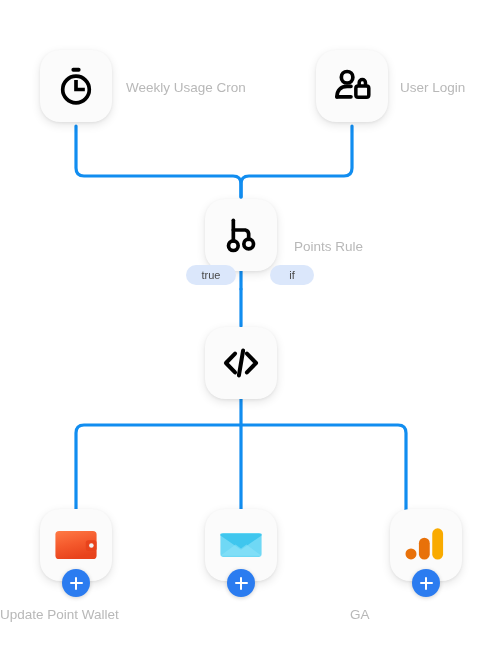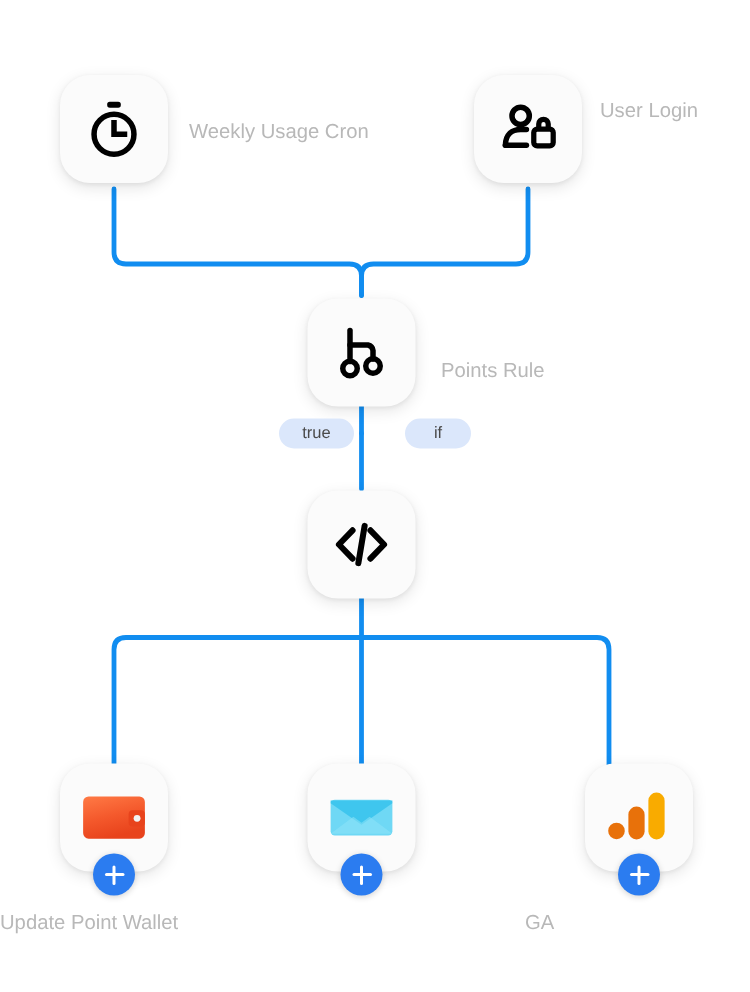--- a/index.html
+++ b/index.html
@@ -38,21 +38,21 @@
     color:#b8b8b8;
     font-size:13.5px;
     white-space:nowrap;
     line-height:1;
     text-align:left;
   }
 
   
   .cond-row{
     position:absolute;
-    left:186px;top:279px;
+    left:186px;top:265px;
     width:128px;height:20px;
     display:flex;align-items:center;justify-content:space-between;
   }
   .pill{
     background:#dbe7fb;
     color:#4a4a4a;
     font-size:11px;
     border-radius:10px;
     height:20px;
     display:flex;align-items:center;justify-content:center;
@@ -113,21 +113,21 @@
     <span>
       <svg width="42" height="42" viewBox="0 0 24 24">
         <circle cx="9.2" cy="7.0" r="3.3" fill="none" stroke="#000" stroke-width="2.1"></circle>
         <path d="M3.4 18.2 C3.4 14.2 5.8 12.2 9.2 12.2 L11.4 12.2" fill="none" stroke="#000" stroke-width="2.1" stroke-linecap="round"></path>
         <path d="M3.4 18.2 L11.4 18.2" fill="none" stroke="#000" stroke-width="2.1" stroke-linecap="round"></path>
         <rect x="14.2" y="12.0" width="7.4" height="6.4" rx="1.3" fill="none" stroke="#000" stroke-width="2.0"></rect>
         <path d="M16.1 12.0 L16.1 10.1 A1.8 1.8 0 0 1 19.7 10.1 L19.7 12.0" fill="none" stroke="#000" stroke-width="2.0"></path>
       </svg>
     </span>
   </div>
-  <div class="side-label" style="left:400px;top:67px;">User Login</div>
+  <div class="side-label" style="left:400px;top:81px;">User Login</div>
 
   <div class="node" style="left:205px;top:199px;">
     <span>
       <svg width="40" height="40" viewBox="0 0 24 24">
         <path d="M7.4 3.2 L7.4 15.6" stroke="#000" stroke-width="2.2" stroke-linecap="round" fill="none"></path>
         <path d="M7.4 9.0 L14.6 9.0 A2.6 2.6 0 0 1 16.6 11.2 L16.6 14.6" stroke="#000" stroke-width="2.2" stroke-linecap="round" fill="none"></path>
         <circle cx="7.4" cy="18.4" r="2.9" fill="none" stroke="#000" stroke-width="2.2"></circle>
         <circle cx="16.6" cy="17.4" r="2.9" fill="none" stroke="#000" stroke-width="2.2"></circle>
       </svg>
     </span>

